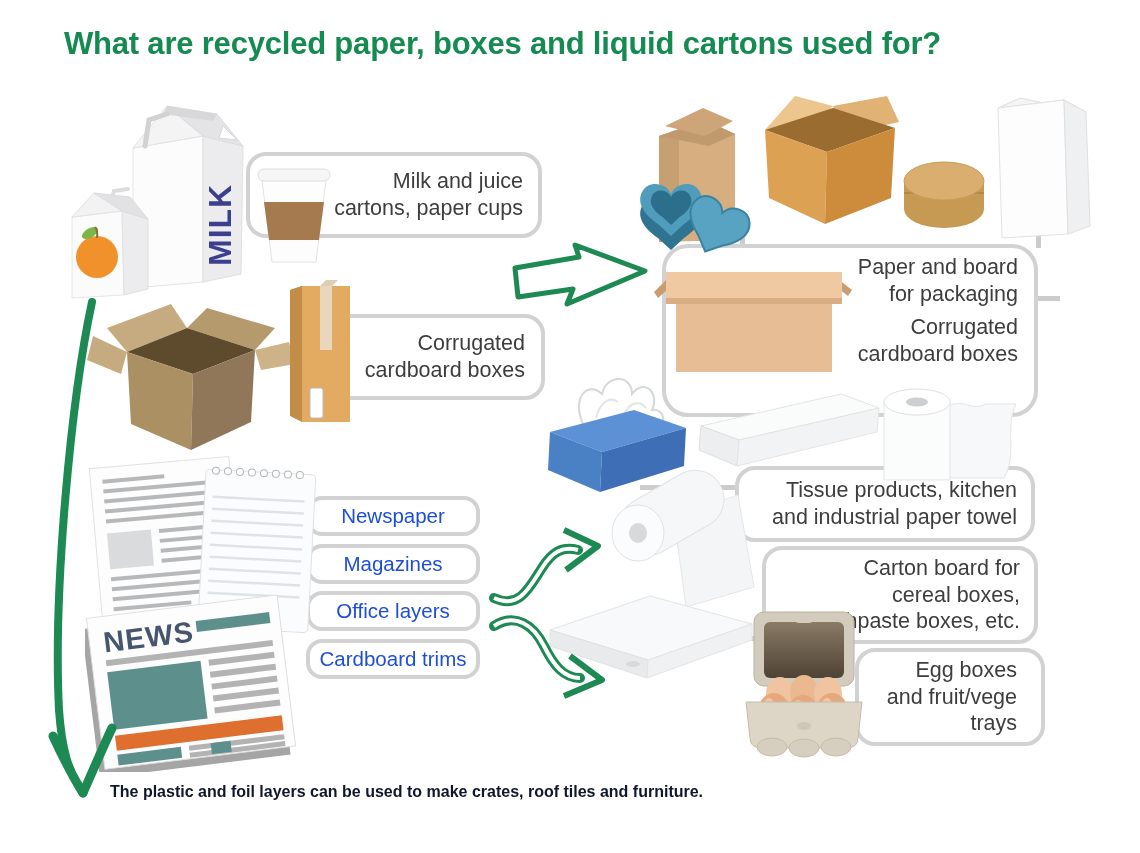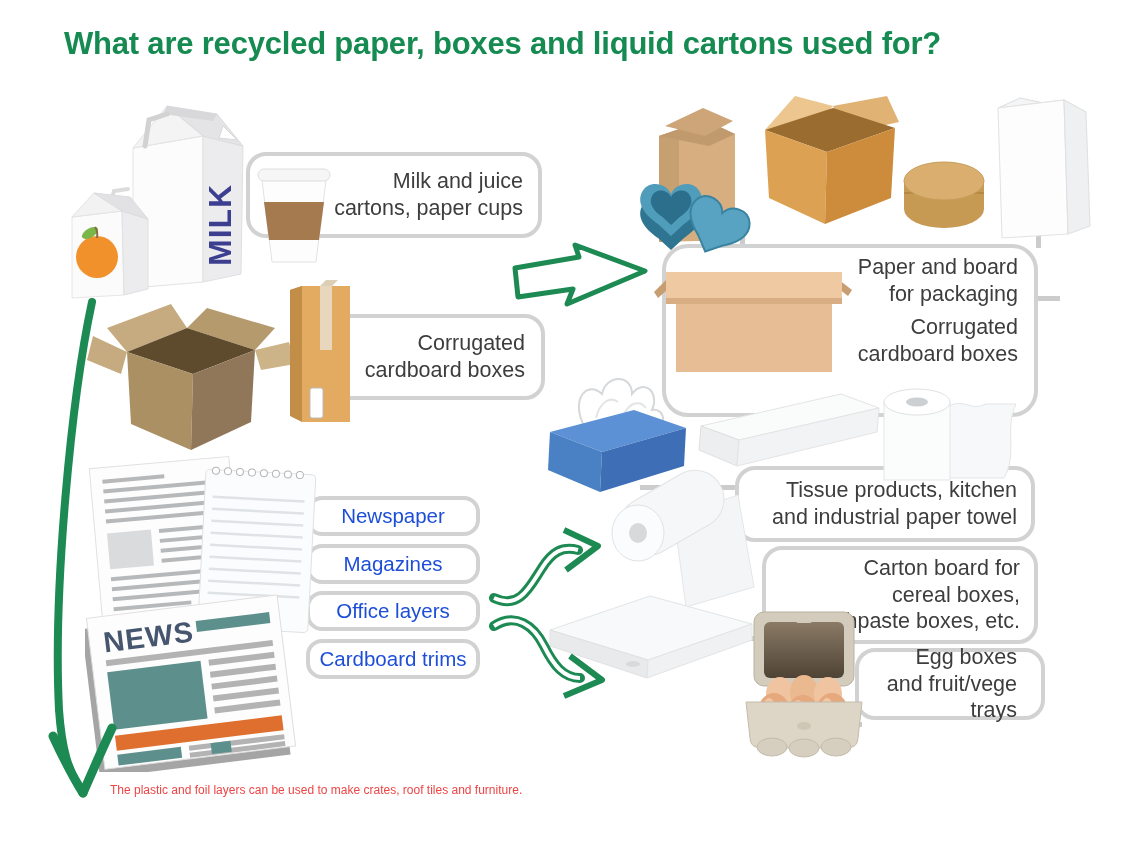--- a/index.html
+++ b/index.html
@@ -1,21 +1,21 @@
 <!DOCTYPE html>
 <html><head>
 <meta charset="utf-8">
 <style>
   html,body{margin:0;padding:0;background:#ffffff;}
   .stage{position:relative;width:1140px;height:853px;background:#ffffff;overflow:hidden;
          font-family:"Liberation Sans","DejaVu Sans",sans-serif;}
   .abs{position:absolute;}
   .title{left:64px;top:26px;width:1050px;font-size:31px;font-weight:bold;color:#158a51;
          letter-spacing:-0.2px;z-index:30;}
-  .footer{left:110px;top:783px;width:960px;font-size:12px;font-weight:400;color:#ef4444;z-index:30;}
+  .footer{left:110px;top:783px;width:960px;font-size:16px;font-weight:700;color:#0f172a;z-index:30;}
   .label-box{box-sizing:border-box;background:#ffffff;border:4.5px solid #d2d2d2;border-radius:20px;
          color:#3d3d3d;font-size:21.5px;line-height:1.24;display:flex;align-items:center;
          justify-content:flex-end;text-align:right;z-index:10;}
   .pill{box-sizing:border-box;position:absolute;left:306px;width:174px;height:40px;background:#fff;
          border:4.5px solid #d2d2d2;border-radius:16px;color:#1d4ed8;font-size:20.5px;
          display:flex;align-items:center;justify-content:center;z-index:10;}
   .conn{position:absolute;background:#cccccc;z-index:5;}
   .illus{position:absolute;z-index:20;}
   .arrow{position:absolute;z-index:50;}
   .biglabel-text{position:absolute;right:16px;text-align:right;color:#3d3d3d;font-size:21.5px;line-height:1.24;}
@@ -47,21 +47,21 @@
   </div>
 
   <div class="label-box abs" style="left:735px;top:466px;width:300px;height:76px;padding:6px 14px 6px 30px;">
     <span>Tissue products, kitchen and industrial paper towel</span>
   </div>
 
   <div class="label-box abs" style="left:762px;top:546px;width:276px;height:98px;padding:6px 14px 6px 36px;">
     <span>Carton board for cereal boxes, toothpaste boxes, etc.</span>
   </div>
 
-  <div class="label-box abs" style="left:855px;top:648px;width:190px;height:72px;padding:6px 24px 6px 18px;">
+  <div class="label-box abs" style="left:855px;top:648px;width:190px;height:98px;padding:6px 24px 6px 18px;">
     <span>Egg boxes and fruit/vege trays</span>
   </div>
 
   <div class="pill" style="top:496px;">
       <span>Newspaper</span>
     </div>
   <div class="pill" style="top:544px;">
       <span>Magazines</span>
     </div>
   <div class="pill" style="top:591px;">

